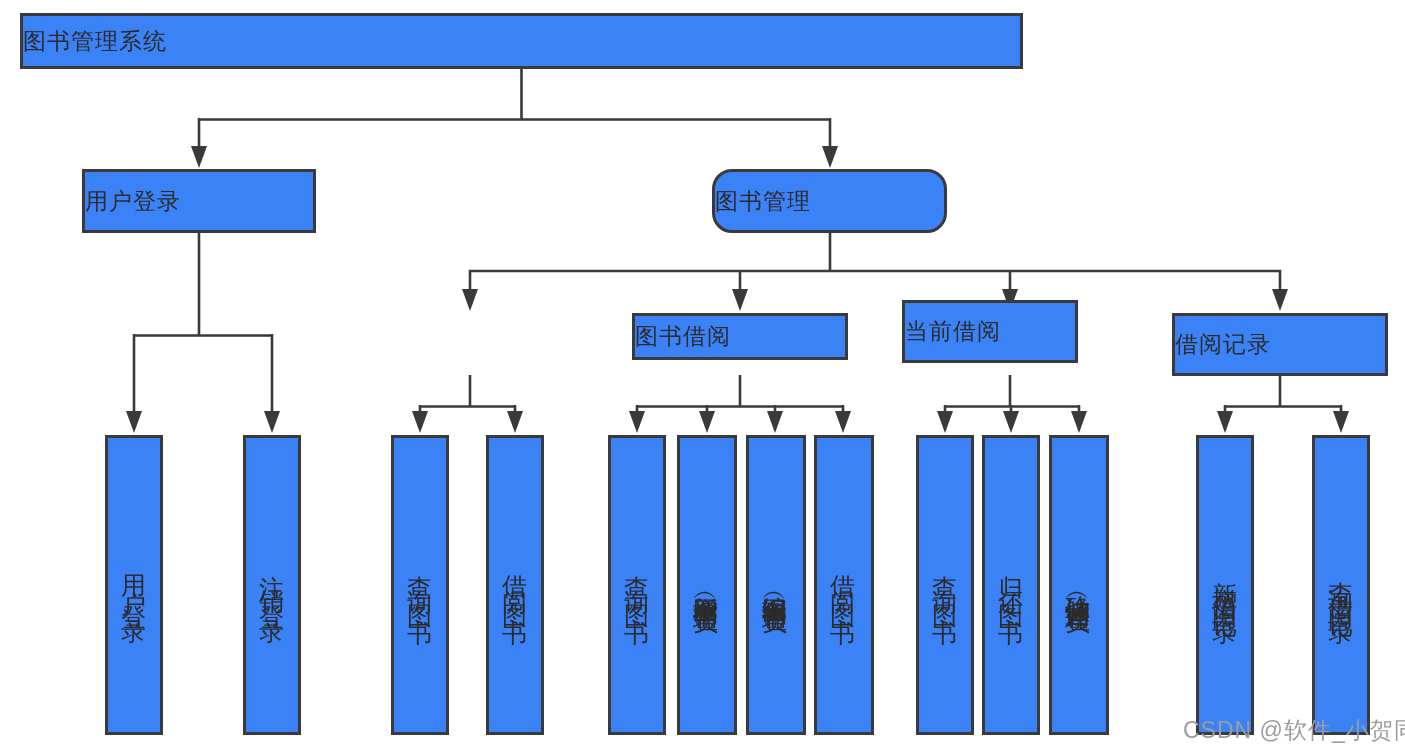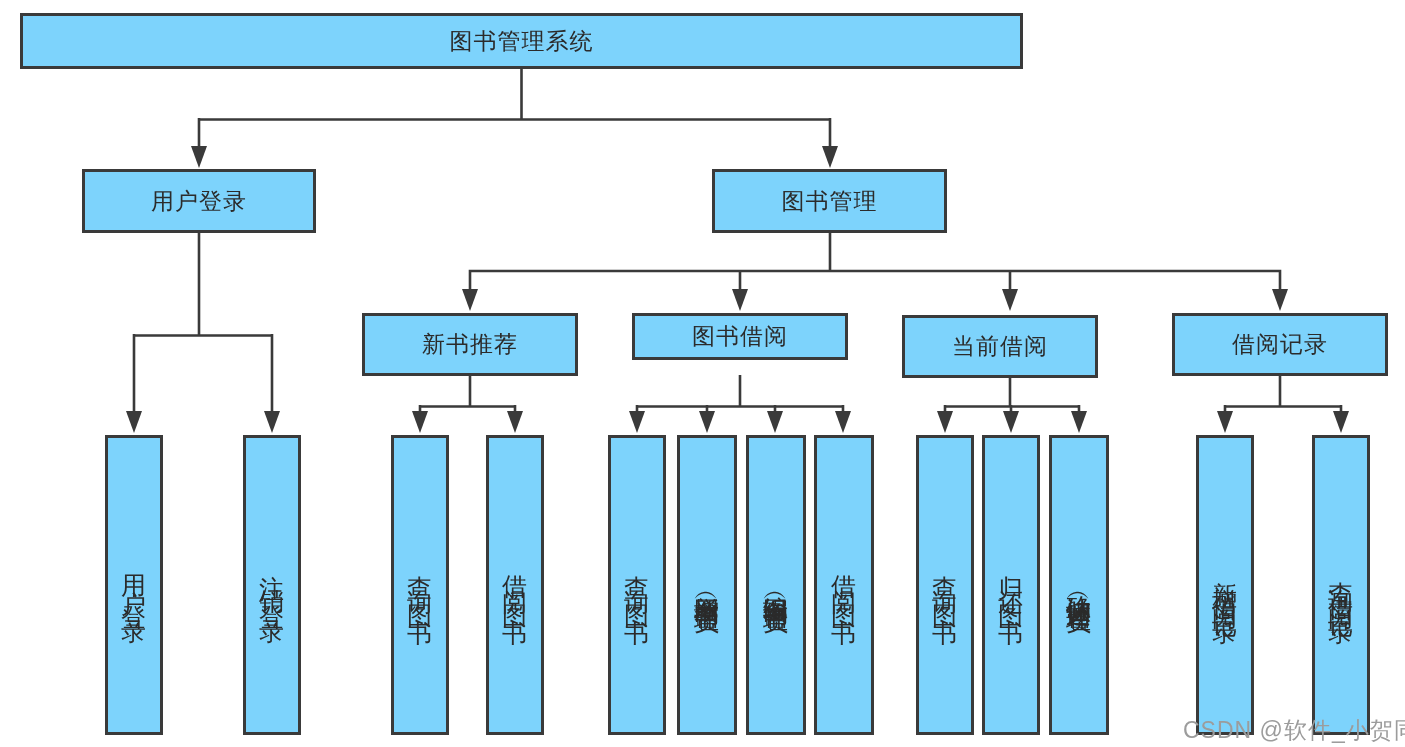--- a/index.html
+++ b/index.html
@@ -17,25 +17,25 @@
   }
   #wires {
     position: absolute;
     left: 0; top: 0;
     width: 1405px; height: 747px;
     z-index: 0;
   }
   .node {
     position: absolute;
     box-sizing: border-box;
-    background: #7dd3fc;
+    background: #3b82f6;
     border: 3px solid #3a3a3a;
     display: flex;
     align-items: center;
-    justify-content: center;
+    justify-content: flex-start;
     color: #2b2b2b;
     z-index: 1;
   }
   .hbox {
     font-size: 23px;
     letter-spacing: 1px;
   }
   .vbox {
     top: 435px;
     width: 58px;
@@ -118,31 +118,28 @@
     </g>
   </svg>
 
   <div class="node hbox" style="left:20px; top:13px; width:1003px; height:56px;">
     <span>图书管理系统</span>
   </div>
 
   <div class="node hbox" style="left:82px; top:169px; width:234px; height:64px;">
     <span>用户登录</span>
   </div>
-  <div class="node hbox" style="left:712px; top:169px; width:235px; height:64px;">
+  <div class="node hbox" style="left:712px; top:169px; width:235px; height:64px;border-radius:20px;">
     <span>图书管理</span>
   </div>
 
-  <div class="node hbox" style="left:362px; top:313px; width:216px; height:63px;">
-    <span>新书推荐</span>
-  </div>
   <div class="node hbox" style="left:632px; top:313px; width:216px; height:47px;">
     <span>图书借阅</span>
   </div>
-  <div class="node hbox" style="left:902px; top:315px; width:196px; height:63px;">
+  <div class="node hbox" style="left:902px; top:300px; width:176px; height:63px;">
     <span>当前借阅</span>
   </div>
   <div class="node hbox" style="left:1172px; top:313px; width:216px; height:63px;">
     <span>借阅记录</span>
   </div>
 
   <div class="node vbox ls-wide" style="left:105px;">
     <span class="vtext">用户登录</span>
   </div>
   <div class="node vbox ls-wide" style="left:243px;">

